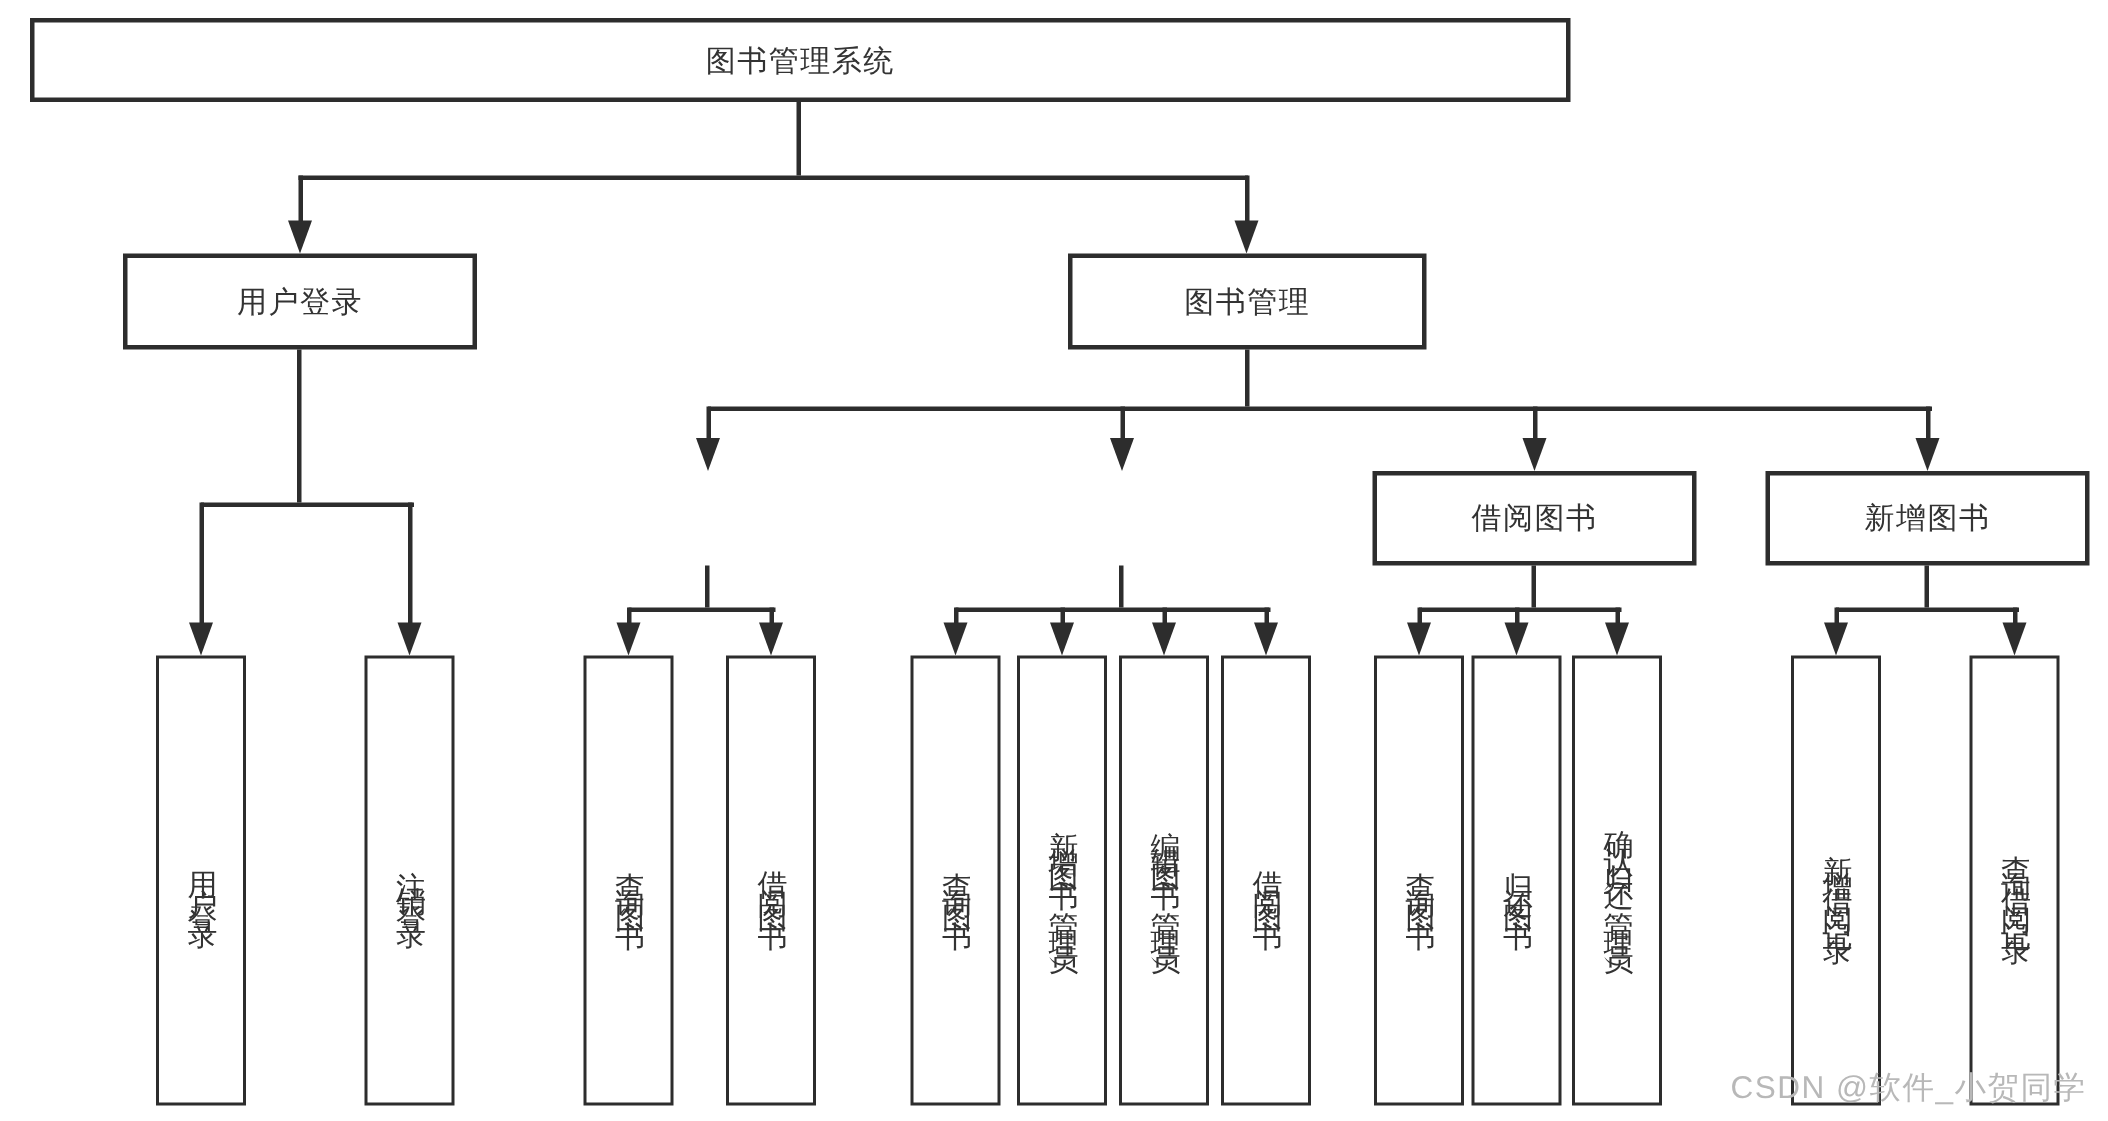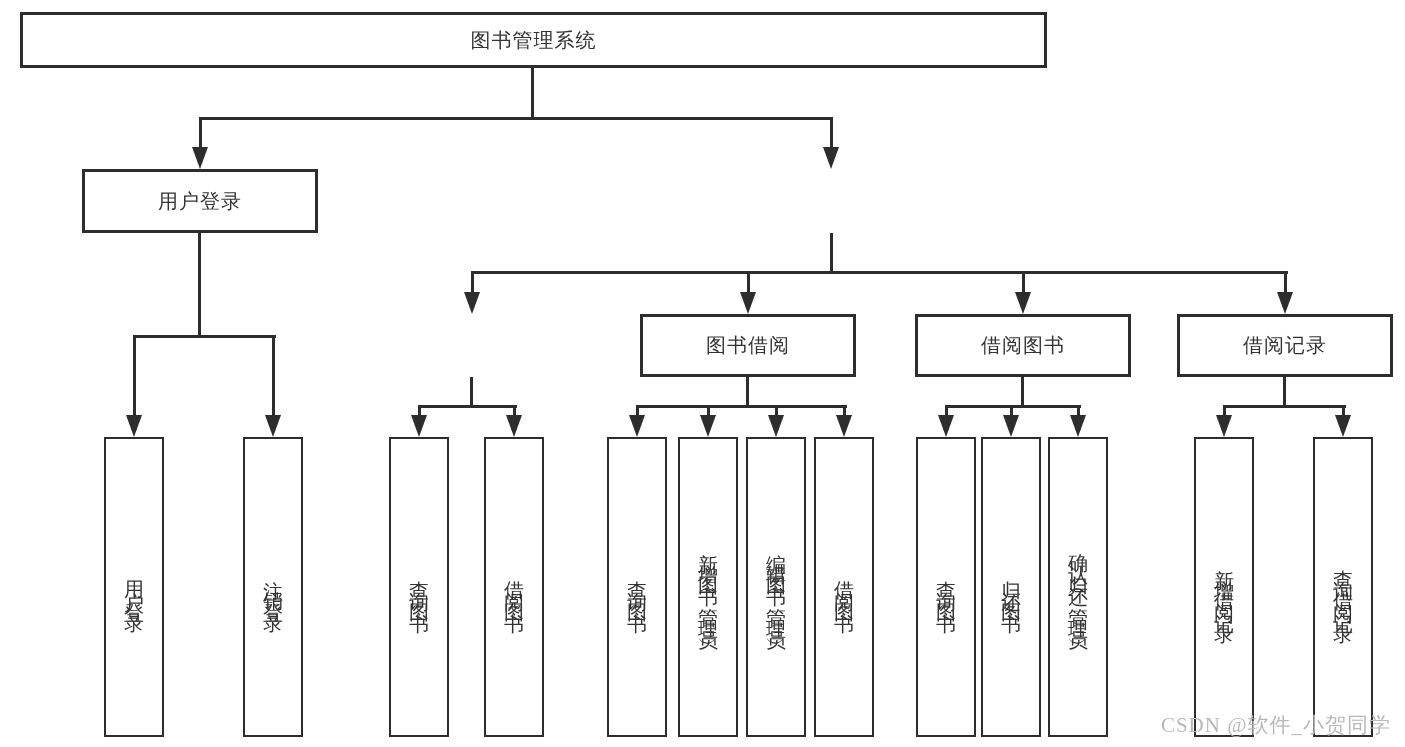--- a/index.html
+++ b/index.html
@@ -71,35 +71,34 @@
     border-top: 22px solid #2d2d2d;
   }
   .watermark {
     position: absolute;
     right: 14px;
     bottom: 8px;
     font-size: 21px;
     color: #b8b8b8;
     letter-spacing: 1px;
     white-space: nowrap;
-    font-family: Liberation Serif, serif;
   }
 </style>
 </head>
 <body>
 
 <div id="canvas">
 
   <div class="hnode" style="left:20px; top:12px; width:1027px; height:56px;">图书管理系统</div>
 
   <div class="hnode" style="left:82px; top:169px; width:236px; height:64px;">用户登录</div>
-
-  <div class="hnode" style="left:640px; top:314px; width:216px; height:63px;">图书借阅</div>
+  <div class="hnode" style="left:712px; top:169px; width:239px; height:64px;">图书管理</div>
+
   <div class="hnode" style="left:915px; top:314px; width:216px; height:63px;">借阅图书</div>
-  <div class="hnode" style="left:1177px; top:314px; width:216px; height:63px;">借阅记录</div>
+  <div class="hnode" style="left:1177px; top:314px; width:216px; height:63px;">新增图书</div>
 
   <div class="leaf" style="left:104px;">
     <span>用户登录</span>
   </div>
   <div class="leaf" style="left:243px;">
     <span>注销登录</span>
   </div>
 
   <div class="leaf" style="left:389px;">
     <span>查询图书</span>

